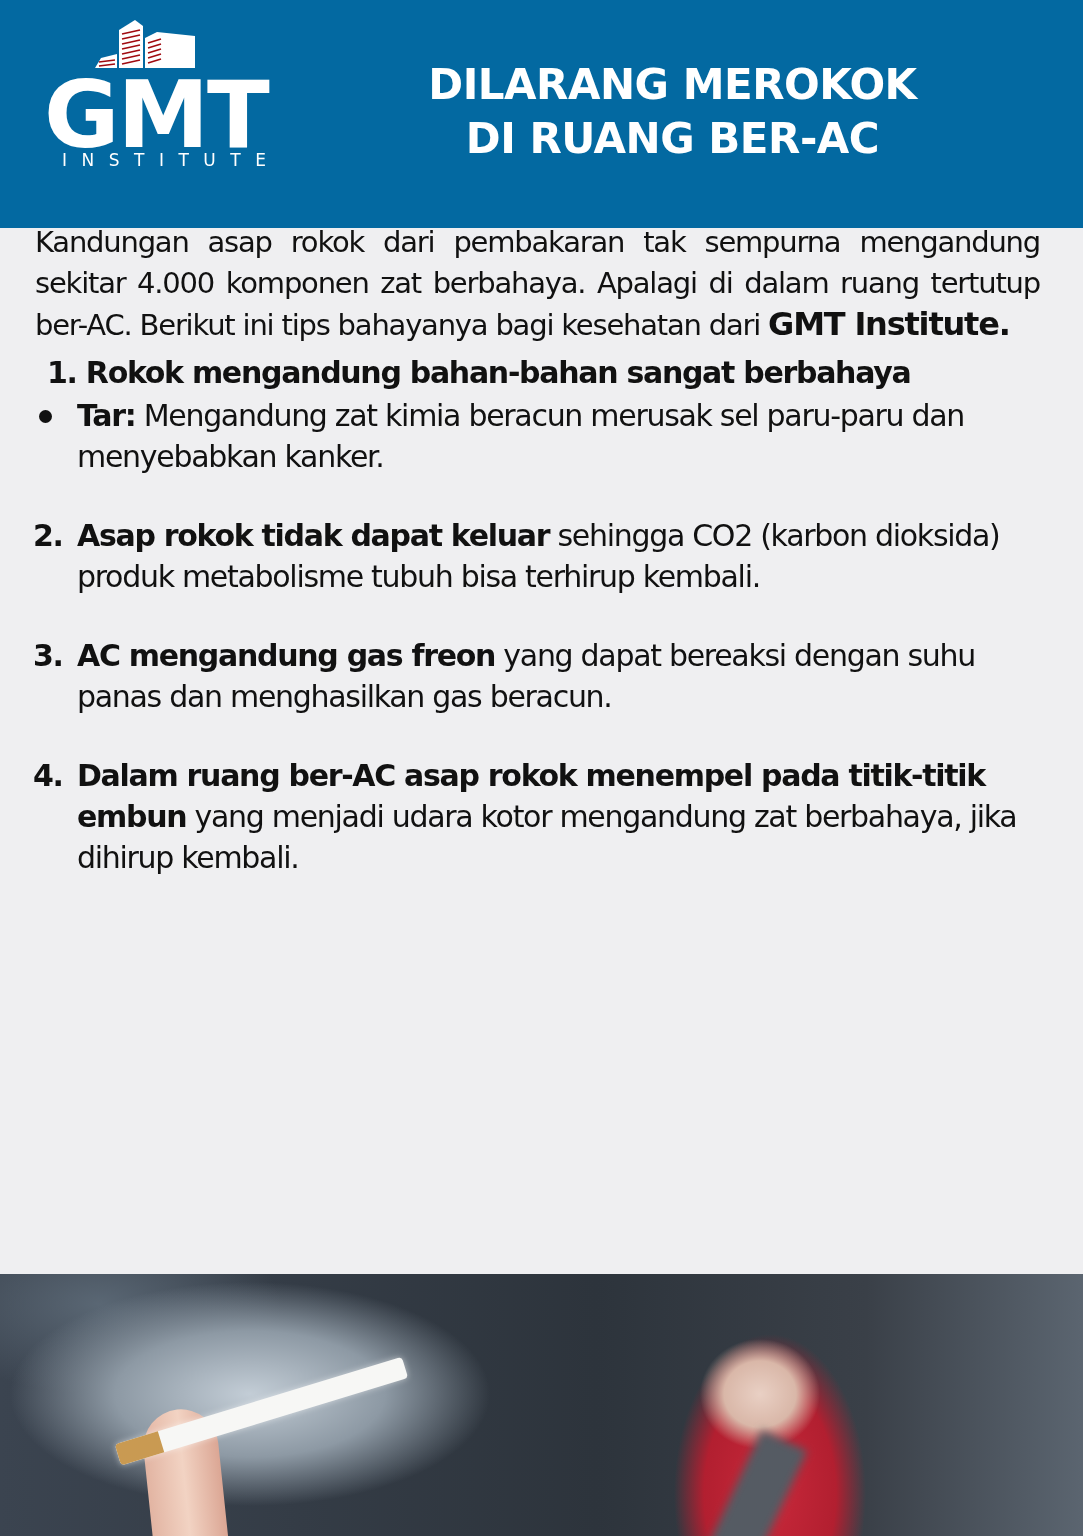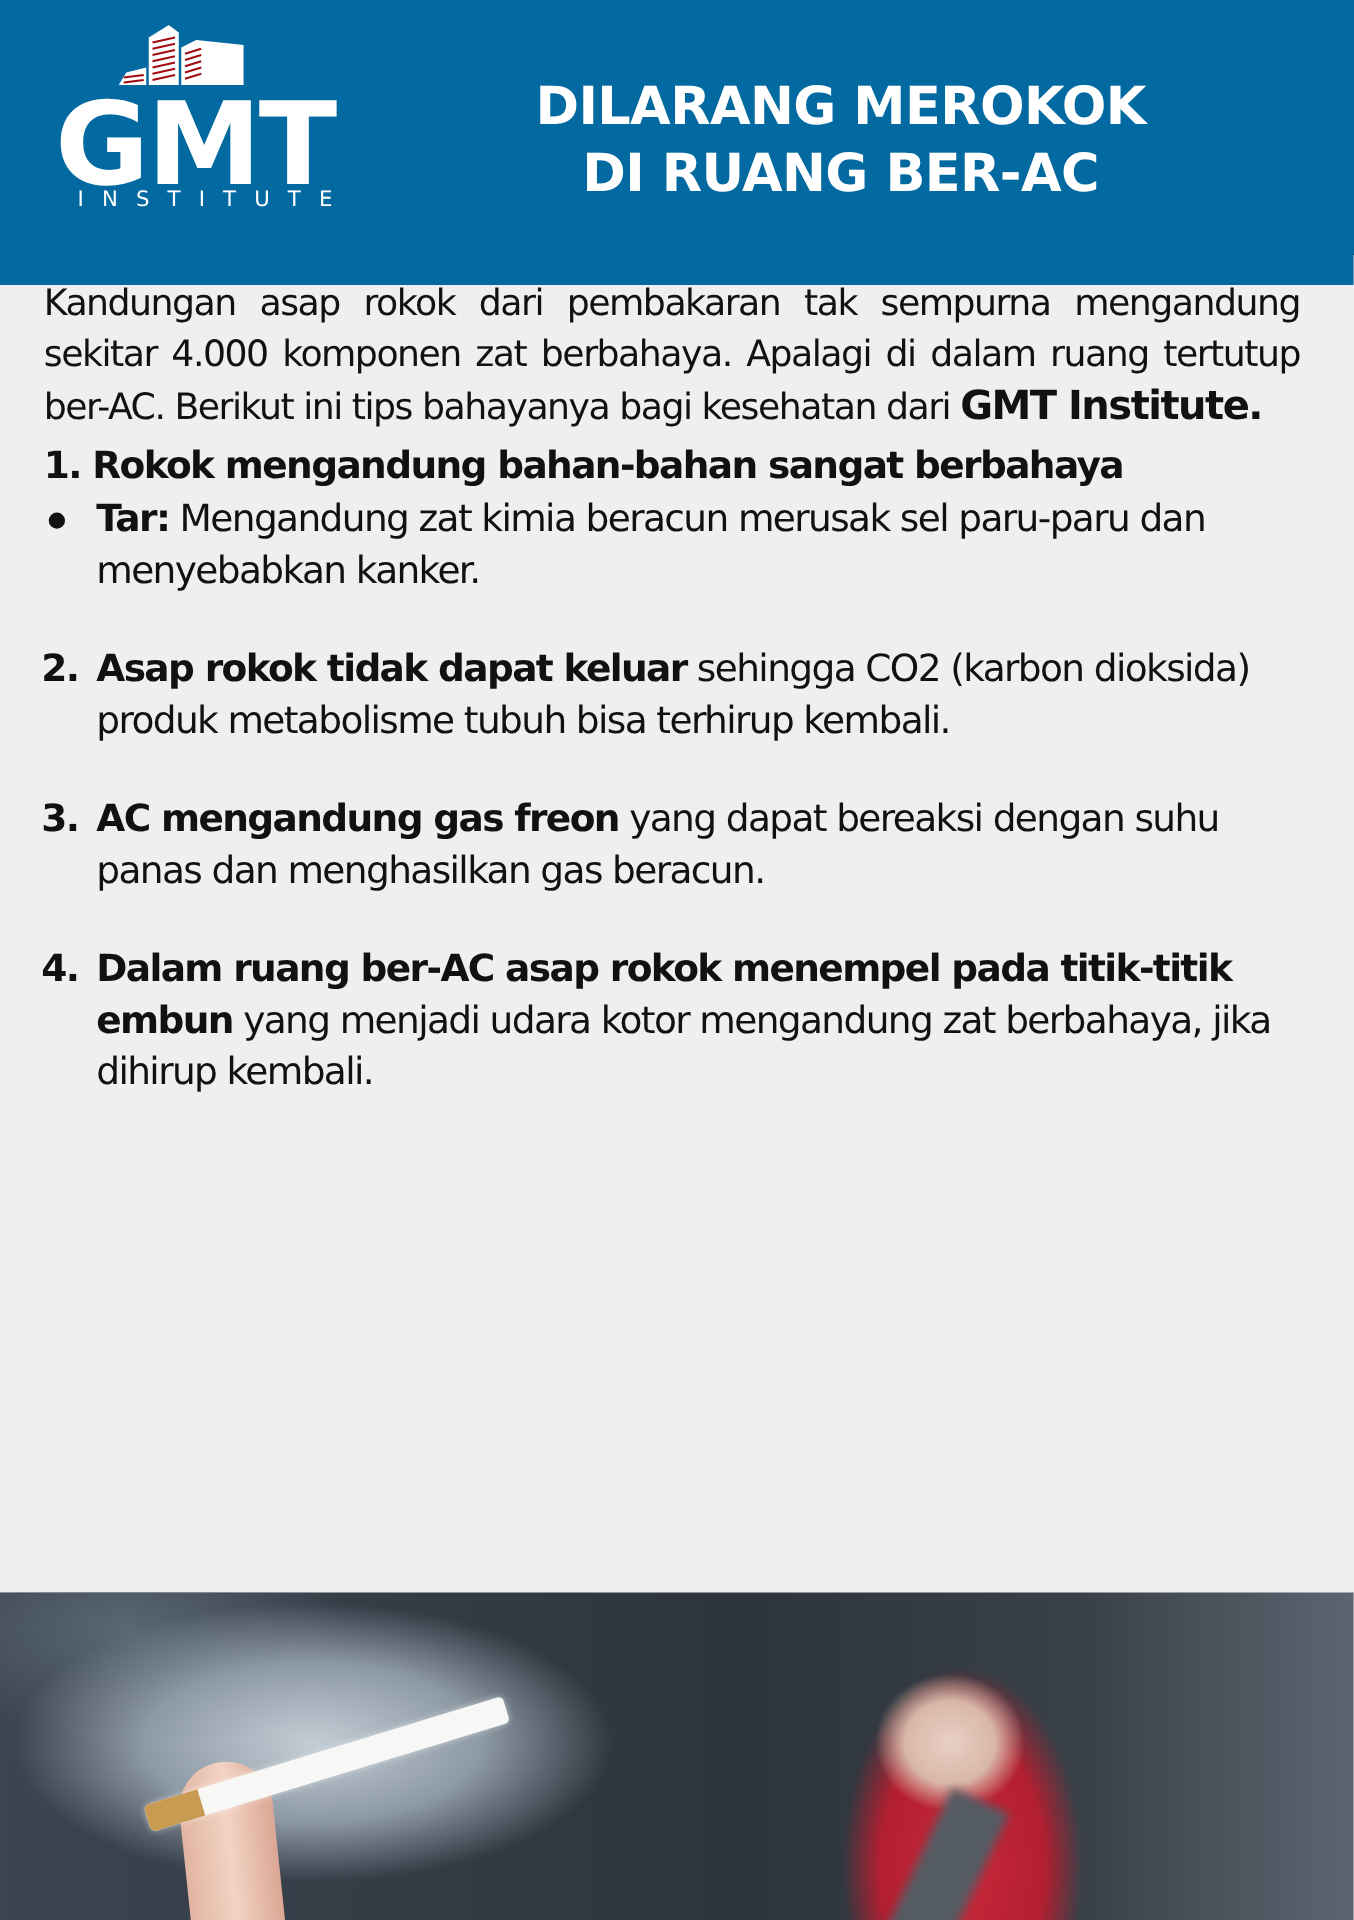--- a/index.html
+++ b/index.html
@@ -10,21 +10,21 @@
   .logo { position: absolute; left: 40px; top: 18px; width: 215px; height: 160px; }
   .logo svg.bld { position: absolute; left: 55px; top: 0; }
   .logo .gmt { position: absolute; left: 4px; top: 52px; font-size: 92px; font-weight: 700; color: #fff; letter-spacing: -2px; line-height: 1; font-family: "DejaVu Sans", sans-serif; }
   .logo .inst { position: absolute; left: 6px; top: 132px; font-size: 17px; color: #fff; letter-spacing: 14.5px; font-family: "DejaVu Sans", sans-serif; margin-left: 16px; }
 
   .title { position: absolute; left: 395px; top: 58px; width: 555px; text-align: center; color: #fff; font-weight: 700; font-size: 42px; line-height: 54px; font-family: "DejaVu Sans", sans-serif; letter-spacing: -0.5px; }
 
   .content { position: absolute; left: 35px; top: 222px; width: 1005px; font-size: 30px; line-height: 41px; font-family: "DejaVu Sans", sans-serif; letter-spacing: -1.3px; }
   .intro { text-align: justify; font-size: 29px; line-height: 41px; letter-spacing: -1.2px; }
   .intro b { font-size: 32px; }
-  .sec-title { font-weight: 700; margin-top: 6px; margin-bottom: 2px; }
+  .sec-title { font-weight: 700; margin-top: 6px; margin-bottom: 2px; margin-left: 12px; }
   .bullet { position: relative; padding-left: 42px; margin-bottom: 38px; }
   .bullet .dot { position: absolute; left: 4px; top: 15px; width: 13px; height: 13px; border-radius: 50%; background: #111; }
   .item { position: relative; padding-left: 42px; margin-bottom: 38px; }
   .item .num { position: absolute; left: -2px; top: 0; font-weight: 700; }
   b { font-weight: 700; }
 
   .photo { position: absolute; left: 0; top: 1274px; width: 1083px; height: 262px; overflow: hidden;
     background:
       radial-gradient(ellipse 60px 55px at 760px 120px, #e9d0c4 0%, #d9b7a8 60%, transparent 100%),
       radial-gradient(ellipse 120px 200px at 770px 220px, #c8283a 0%, #b21f30 55%, transparent 80%),

